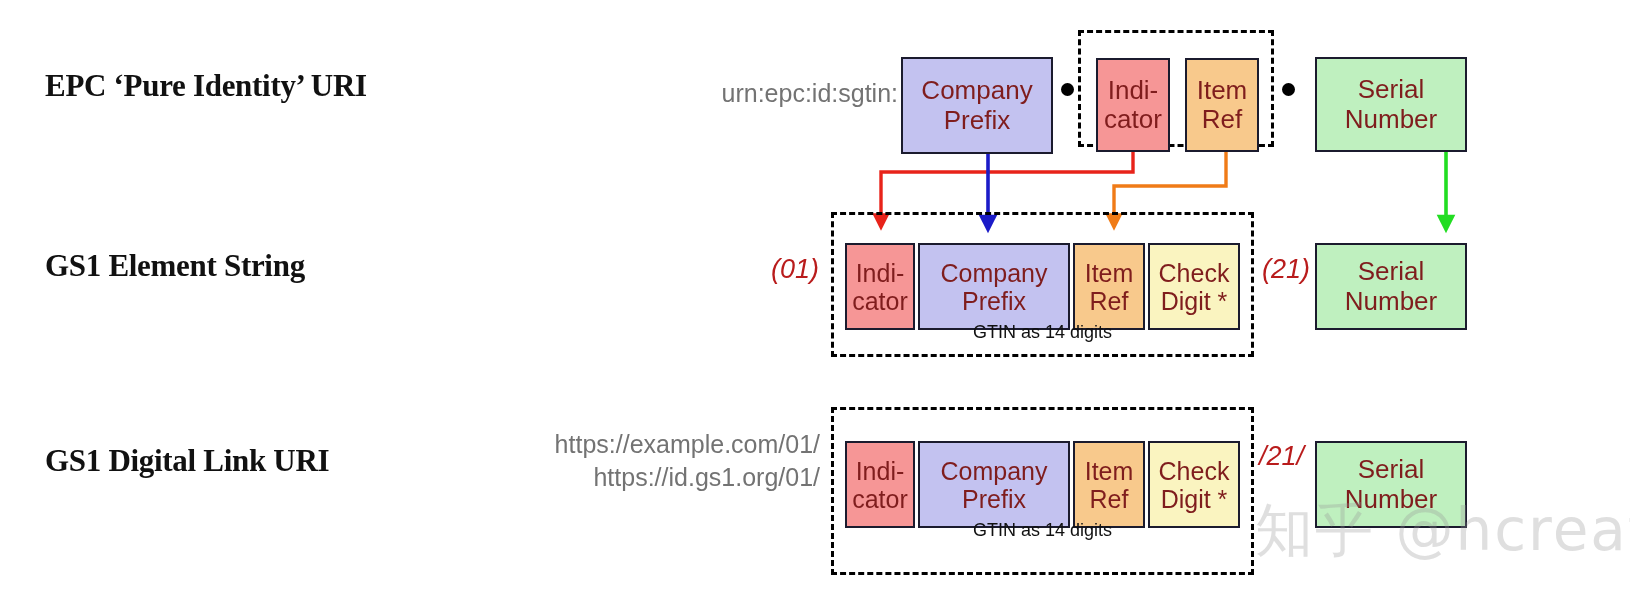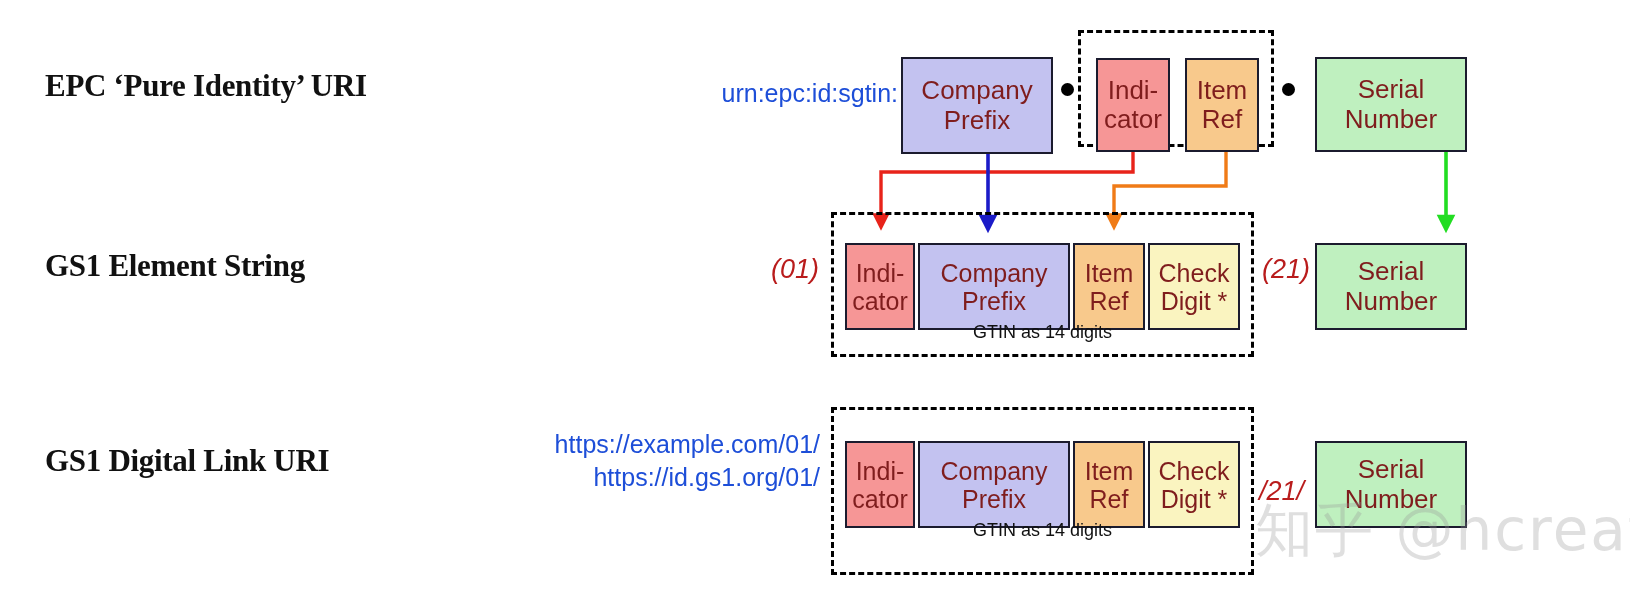--- a/index.html
+++ b/index.html
@@ -23,21 +23,21 @@
     font-weight: bold;
     font-size: 31px;
     letter-spacing: -0.3px;
     color: #111111;
     white-space: nowrap;
     font-family: Liberation Serif, serif;
   }
   .prefix-text {
     position: absolute;
     font-size: 25px;
-    color: #1d4ed8;
+    color: #737373;
     white-space: nowrap;
     text-align: right;
     line-height: 1.28;
   }
   .ai-text {
     position: absolute;
     font-size: 27px;
     color: #b91c1c;
     white-space: nowrap;
     font-style: italic;
@@ -189,20 +189,20 @@
 Prefix</div>
 
   <div class="seg small" style="left:1073px; top:424px; width:72px; height:87px; background:#F8C98C;">Item
 Ref</div>
 
   <div class="seg small" style="left:1148px; top:424px; width:92px; height:87px; background:#FAF4C0;">Check
 Digit *</div>
 
   <div class="gtin-caption" style="left:831px; top:520px; width:423px;">GTIN as 14 digits</div>
 
-  <div class="ai-text" style="left:1259px; top:476px;">/21/</div>
+  <div class="ai-text" style="left:1259px; top:441px;">/21/</div>
 
   <div class="seg" style="left:1315px; top:424px; width:152px; height:87px; background:#BFF0BF;">Serial
 Number</div>
 
   <div class="watermark" style="left:1255px; top:492px;">知乎 @hcreate</div>
 
 </div>
 
 </body></html>

